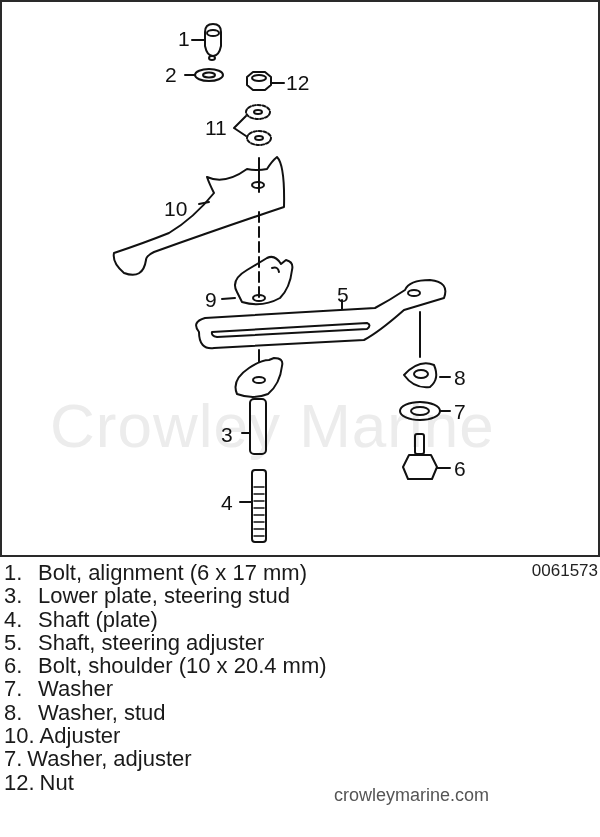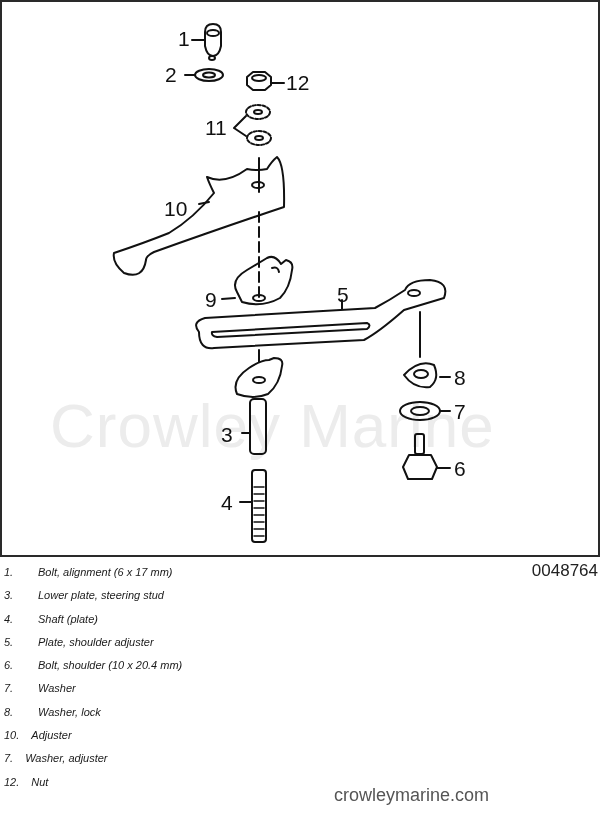--- a/index.html
+++ b/index.html
@@ -5,23 +5,23 @@
   html, body { margin: 0; padding: 0; background: #ffffff; }
   body { width: 600px; height: 837px; position: relative; overflow: hidden;
          font-family: "Liberation Sans", sans-serif; color: #1a1a1a; }
   .frame { position: absolute; left: 0; top: 0; width: 596px; height: 553px;
            border: 2px solid #2a2a2a; box-sizing: content-box; background: #fff; }
   .frame svg { position: absolute; left: 0; top: 0; }
   .watermark { position: absolute; left: 48px; top: 388px; font-size: 62px;
                color: #ececec; letter-spacing: 1px; white-space: nowrap; }
   .fig-id { position: absolute; right: 2px; top: 561px; font-size: 17px; color: #222; }
   .legend { position: absolute; left: 4px; top: 561px; margin: 0; padding: 0; list-style: none; }
-  .legend li { height: 23.3px; line-height: 23px; font-size: 11px; font-style: italic; white-space: nowrap; }
+  .legend li { height: 23.3px; line-height: 23px; font-size: 22px; white-space: nowrap; }
   .legend .num { display: inline-block; width: 34px; }
-  .legend li.wide .num { width: auto; margin-right: 12px; }
+  .legend li.wide .num { width: auto; margin-right: 5px; }
   .site { position: absolute; left: 334px; top: 785px; font-size: 18px; color: #555; }
   .lbl { font-family: "Liberation Sans", sans-serif; font-size: 21px; fill: #111; }
 </style>
 </head>
 <body>
 
 <div class="frame">
   <div class="watermark">Crowley Marine</div>
   <svg width="596" height="553" viewBox="0 0 596 553" fill="none" stroke="#111" stroke-width="2" stroke-linejoin="round" stroke-linecap="round">
 
@@ -118,28 +118,28 @@
       <text class="lbl" x="335" y="300">5</text>
       <text class="lbl" x="452" y="383">8</text>
       <text class="lbl" x="452" y="417">7</text>
       <text class="lbl" x="219" y="440">3</text>
       <text class="lbl" x="452" y="474">6</text>
       <text class="lbl" x="219" y="508">4</text>
     </g>
   </svg>
 </div>
 
-<div class="fig-id">0048764</div>
+<div class="fig-id">0061573</div>
 
 <ul class="legend">
   <li><span class="num">1.</span><span>Bolt, alignment (6 x 17 mm)</span></li>
   <li><span class="num">3.</span><span>Lower plate, steering stud</span></li>
   <li><span class="num">4.</span><span>Shaft (plate)</span></li>
-  <li><span class="num">5.</span><span>Plate, shoulder adjuster</span></li>
+  <li><span class="num">5.</span><span>Shaft, steering adjuster</span></li>
   <li><span class="num">6.</span><span>Bolt, shoulder (10 x 20.4 mm)</span></li>
   <li><span class="num">7.</span><span>Washer</span></li>
-  <li><span class="num">8.</span><span>Washer, lock</span></li>
+  <li><span class="num">8.</span><span>Washer, stud</span></li>
   <li class="wide"><span class="num">10.</span><span>Adjuster</span></li>
   <li class="wide"><span class="num">7.</span><span>Washer, adjuster</span></li>
   <li class="wide"><span class="num">12.</span><span>Nut</span></li>
 </ul>
 
 <div class="site">crowleymarine.com</div>
 
 </body></html>

